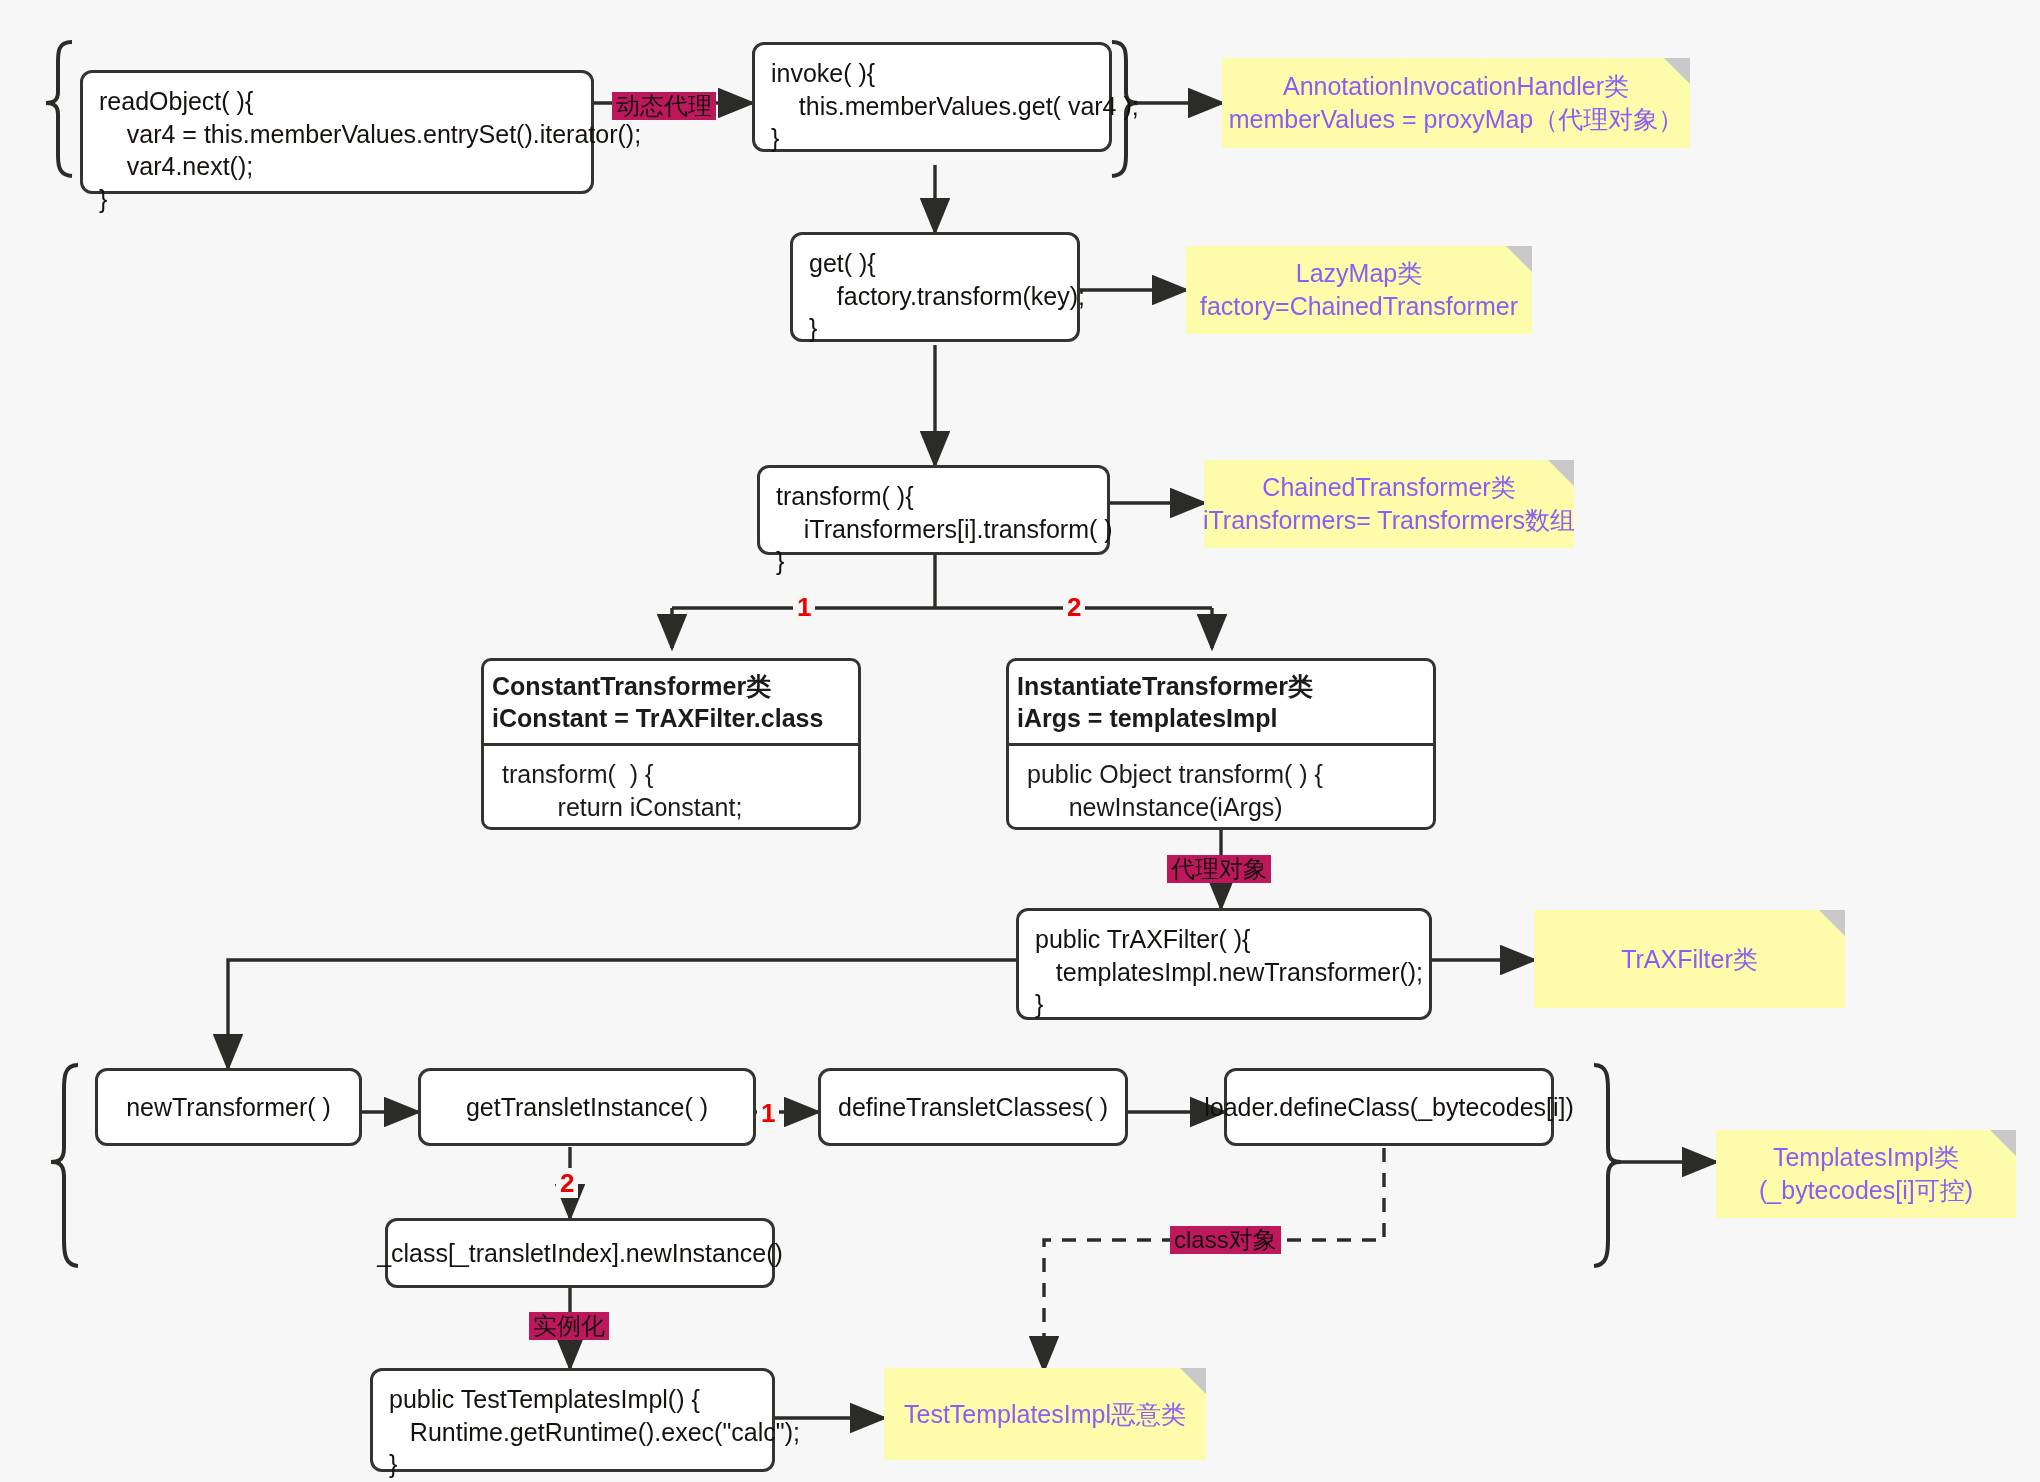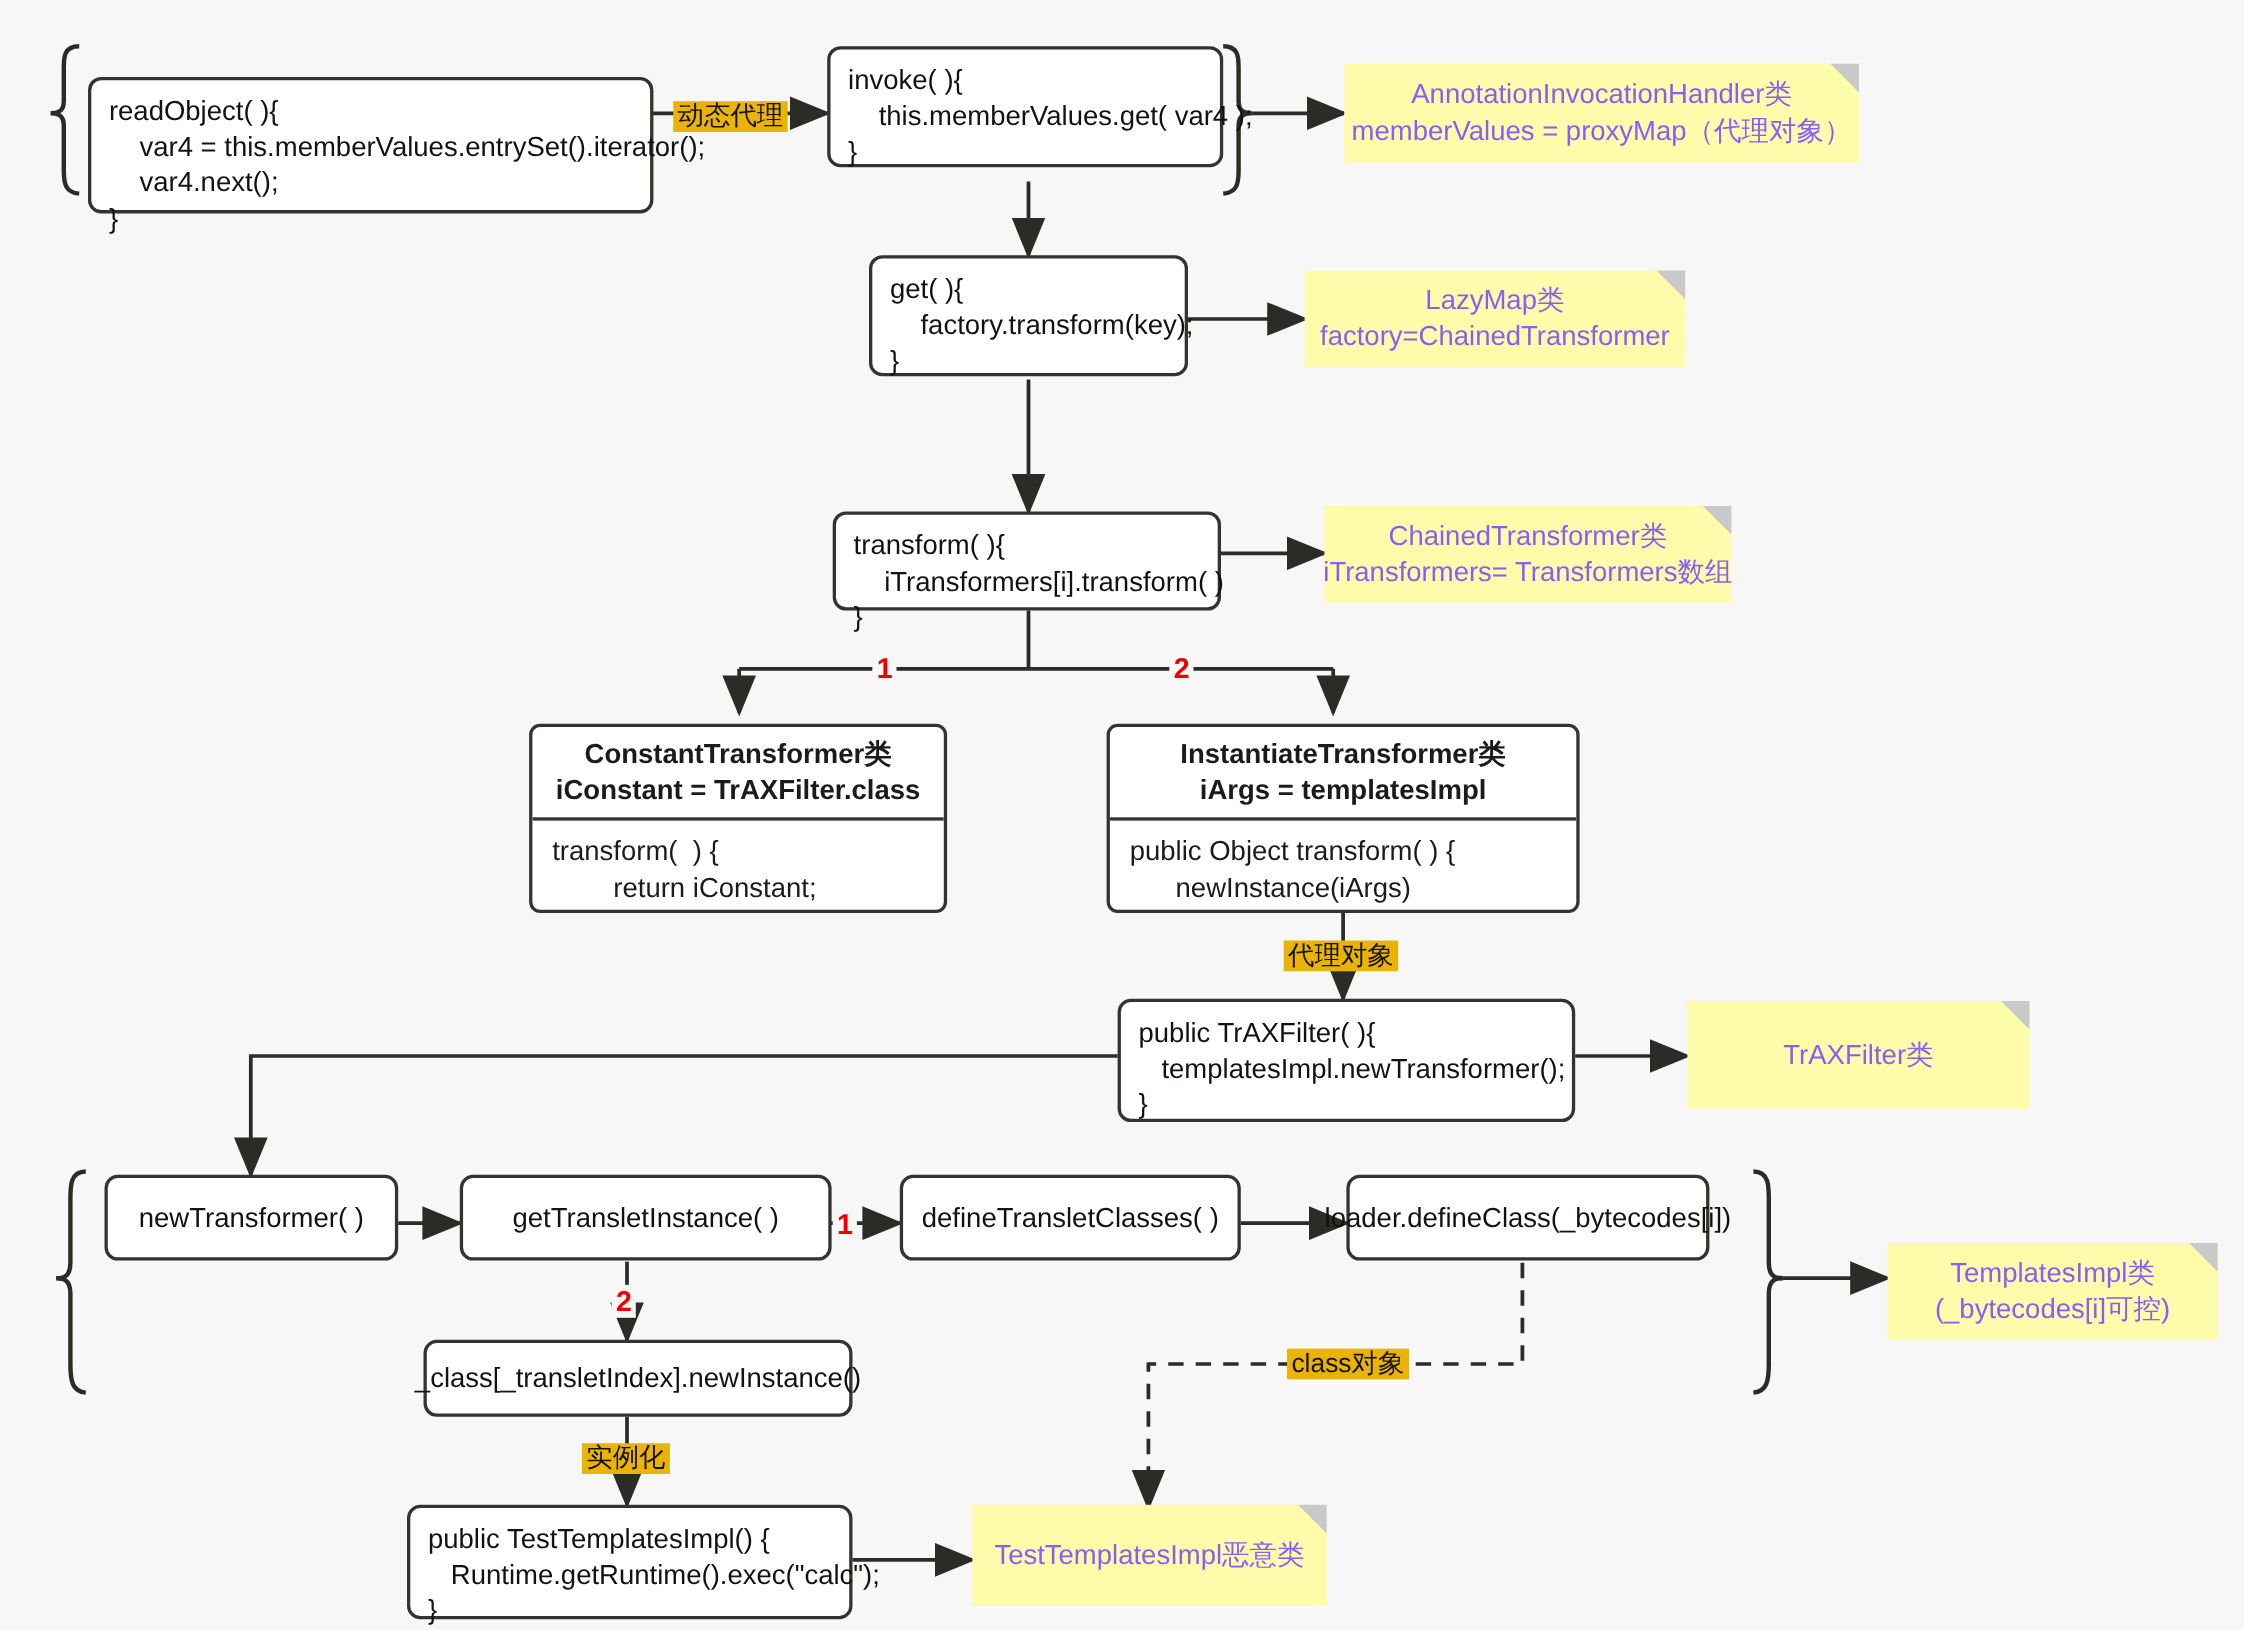--- a/index.html
+++ b/index.html
@@ -49,21 +49,21 @@
   }
   .clsbox {
     position: absolute;
     box-sizing: border-box;
     background: #ffffff;
     border: 3px solid #33332f;
     border-radius: 10px;
     overflow: hidden;
   }
   .clsbox .hdr {
-    text-align: center;
+    text-align: left;
     font-weight: bold;
     font-size: 25px;
     line-height: 1.26;
     padding: 10px 8px 9px 8px;
     border-bottom: 3px solid #33332f;
     white-space: pre;
   }
   .clsbox .body {
     font-size: 25px;
     line-height: 1.30;
@@ -90,21 +90,21 @@
     position: absolute;
     top: 0;
     right: 0;
     width: 0;
     height: 0;
     border-left: 26px solid transparent;
     border-top: 26px solid #c9c9c9;
   }
   .elabel {
     position: absolute;
-    background: #eab308;
+    background: #be185d;
     font-size: 24px;
     line-height: 1;
     color: #14110f;
     white-space: nowrap;
     padding: 2px 4px;
   }
   .elabel.num {
     color: #ee0000;
     font-weight: bold;
     font-size: 26px;

